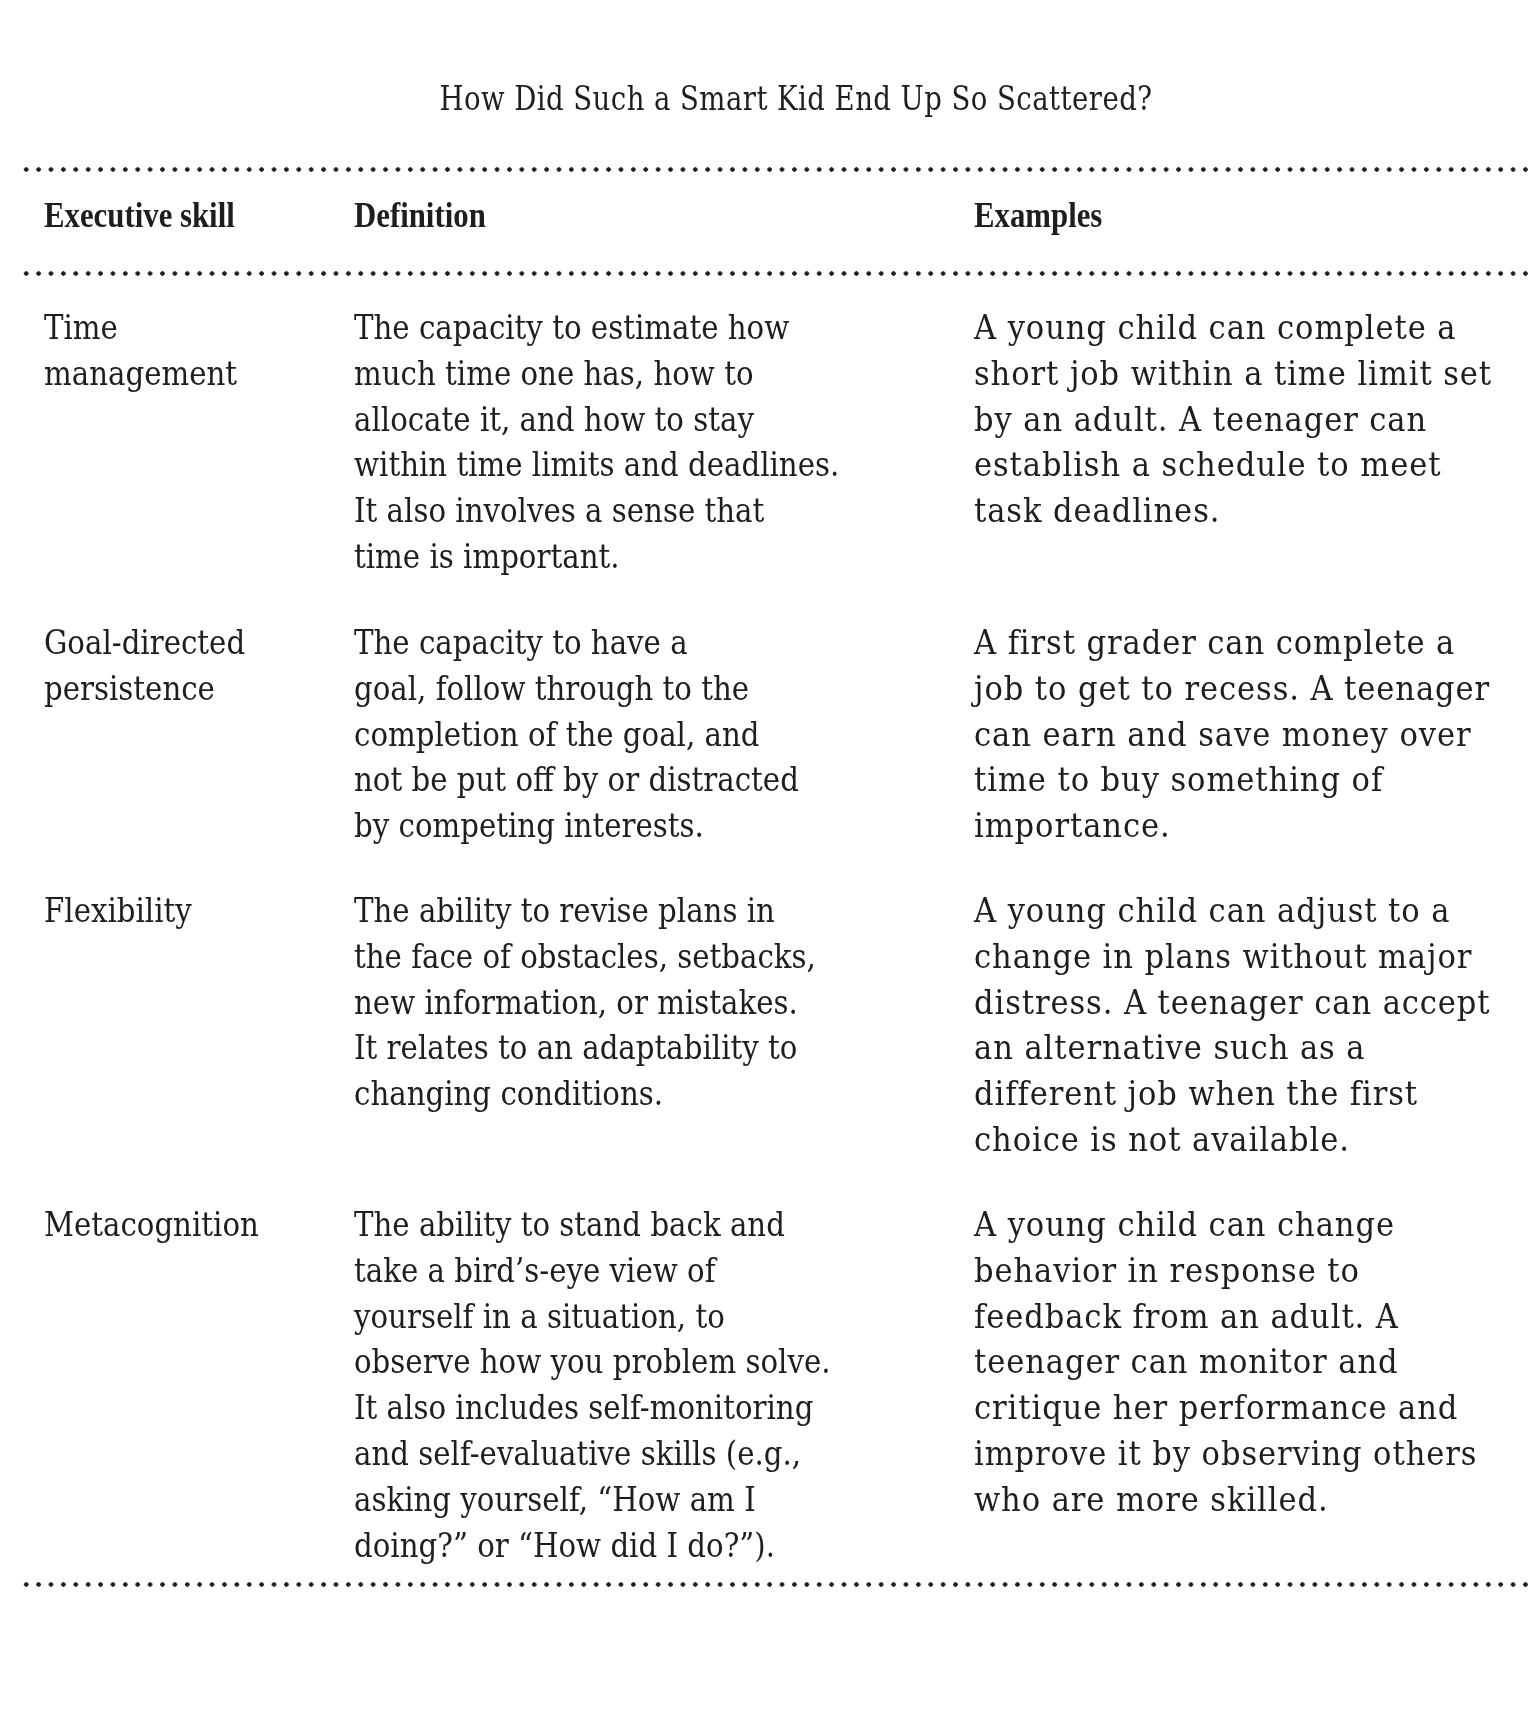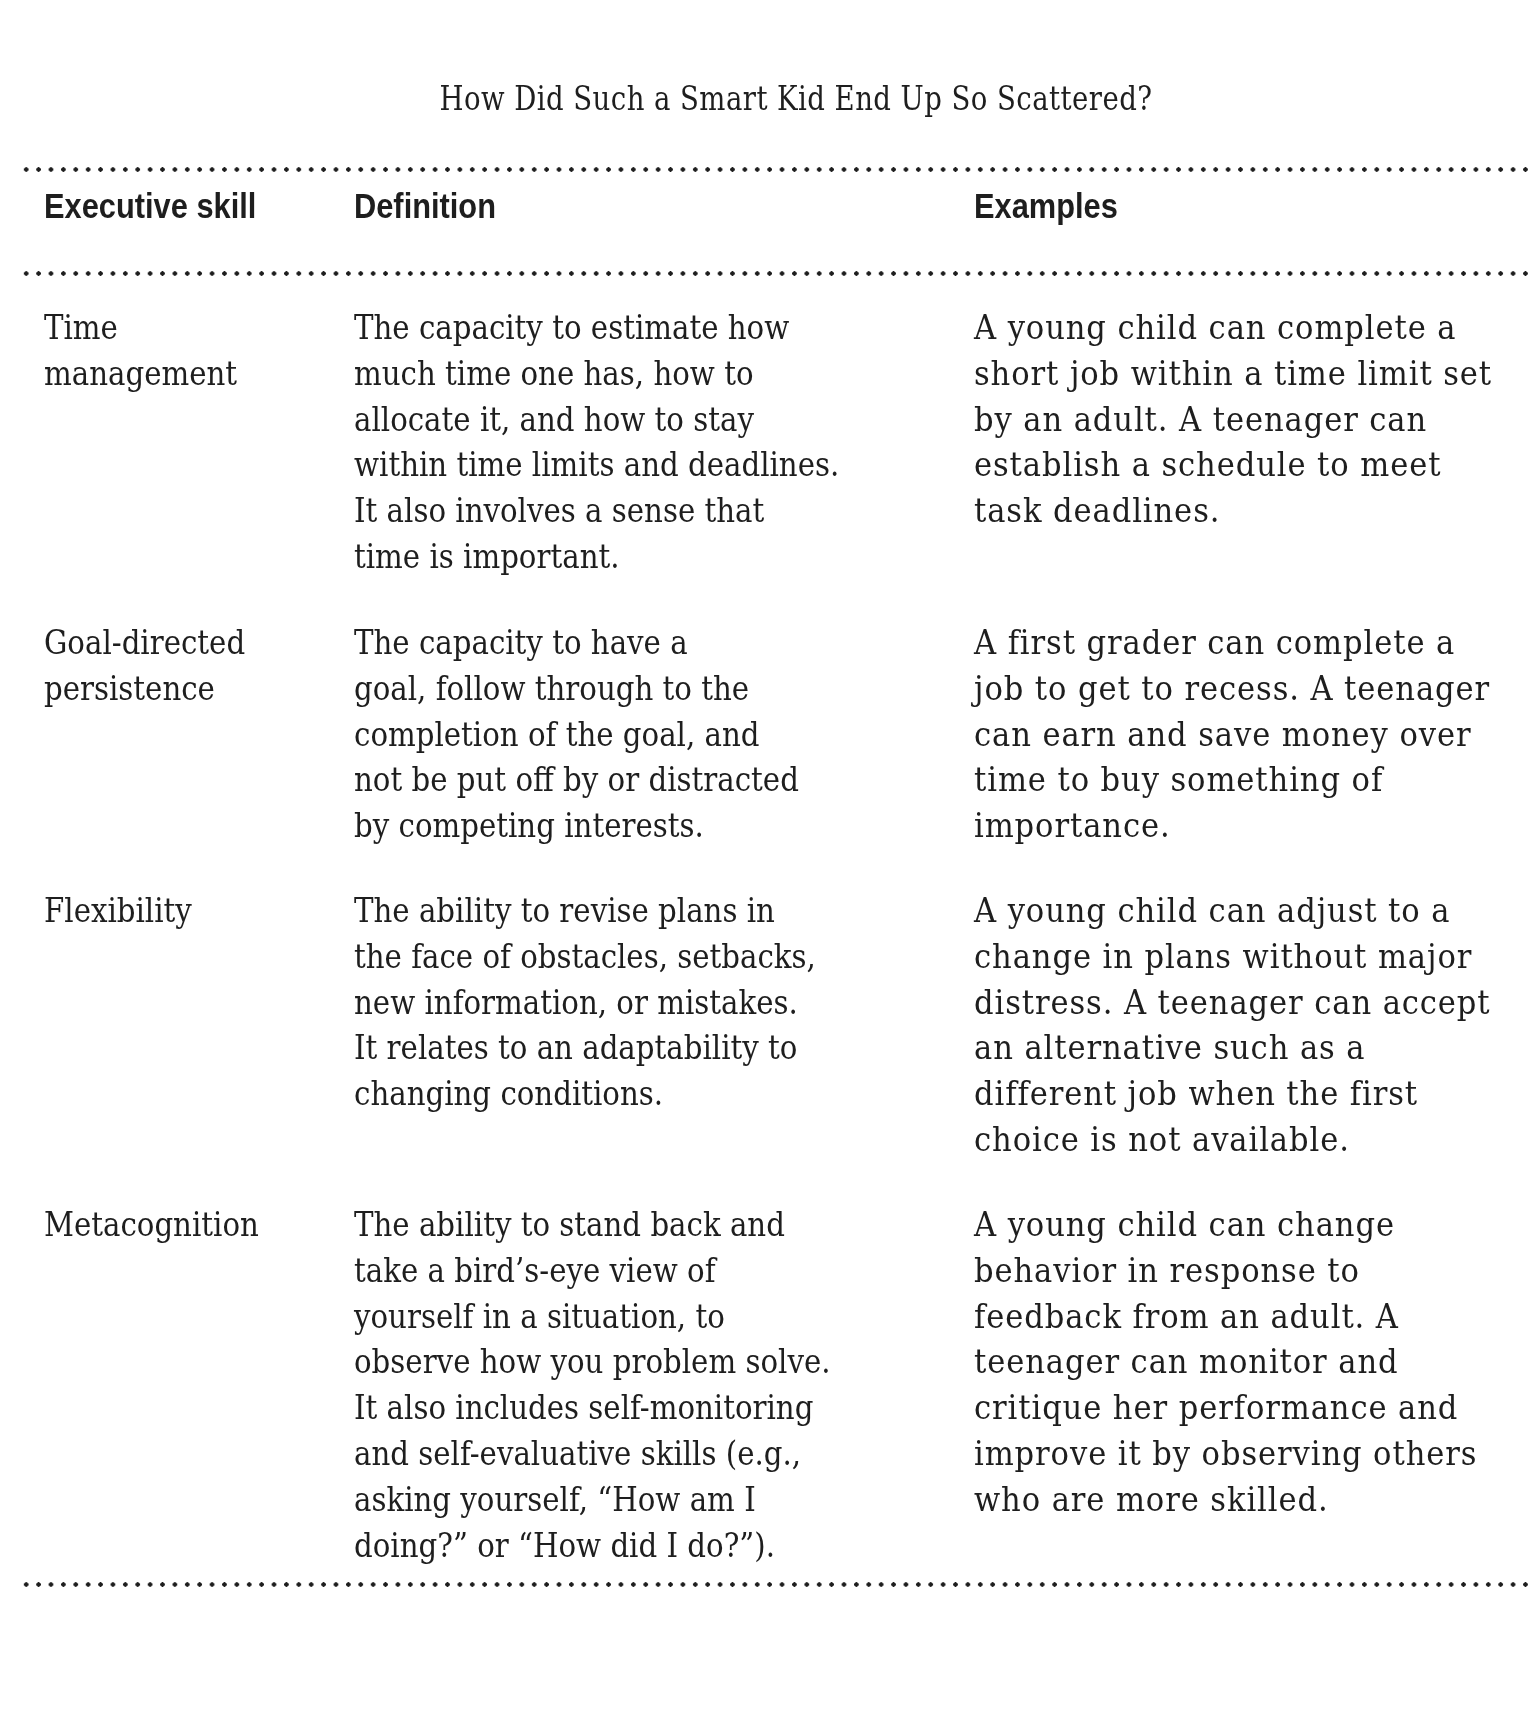--- a/index.html
+++ b/index.html
@@ -36,25 +36,25 @@
       background-image: radial-gradient(circle, #1e1e1e 0 2px, transparent 2.4px);
       background-size: 12.4px 5px;
       background-repeat: repeat-x;
     }
     .rule-top { top: 167px; }
     .rule-header { top: 271px; }
     .rule-bottom { top: 1582px; }
 
     .header-row {
       position: absolute;
-      top: 186px;
+      top: 196px;
       left: 0;
       width: 1534px;
       height: 48px;
-      font-family: Liberation Sans, sans-serif;
+      font-family: Liberation Serif, serif;
       font-weight: bold;
       font-size: 35px;
       white-space: nowrap;
     }
     .header-row span {
       position: absolute;
       top: 0;
       transform: scaleX(0.88);
       transform-origin: 0 50%;
     }

